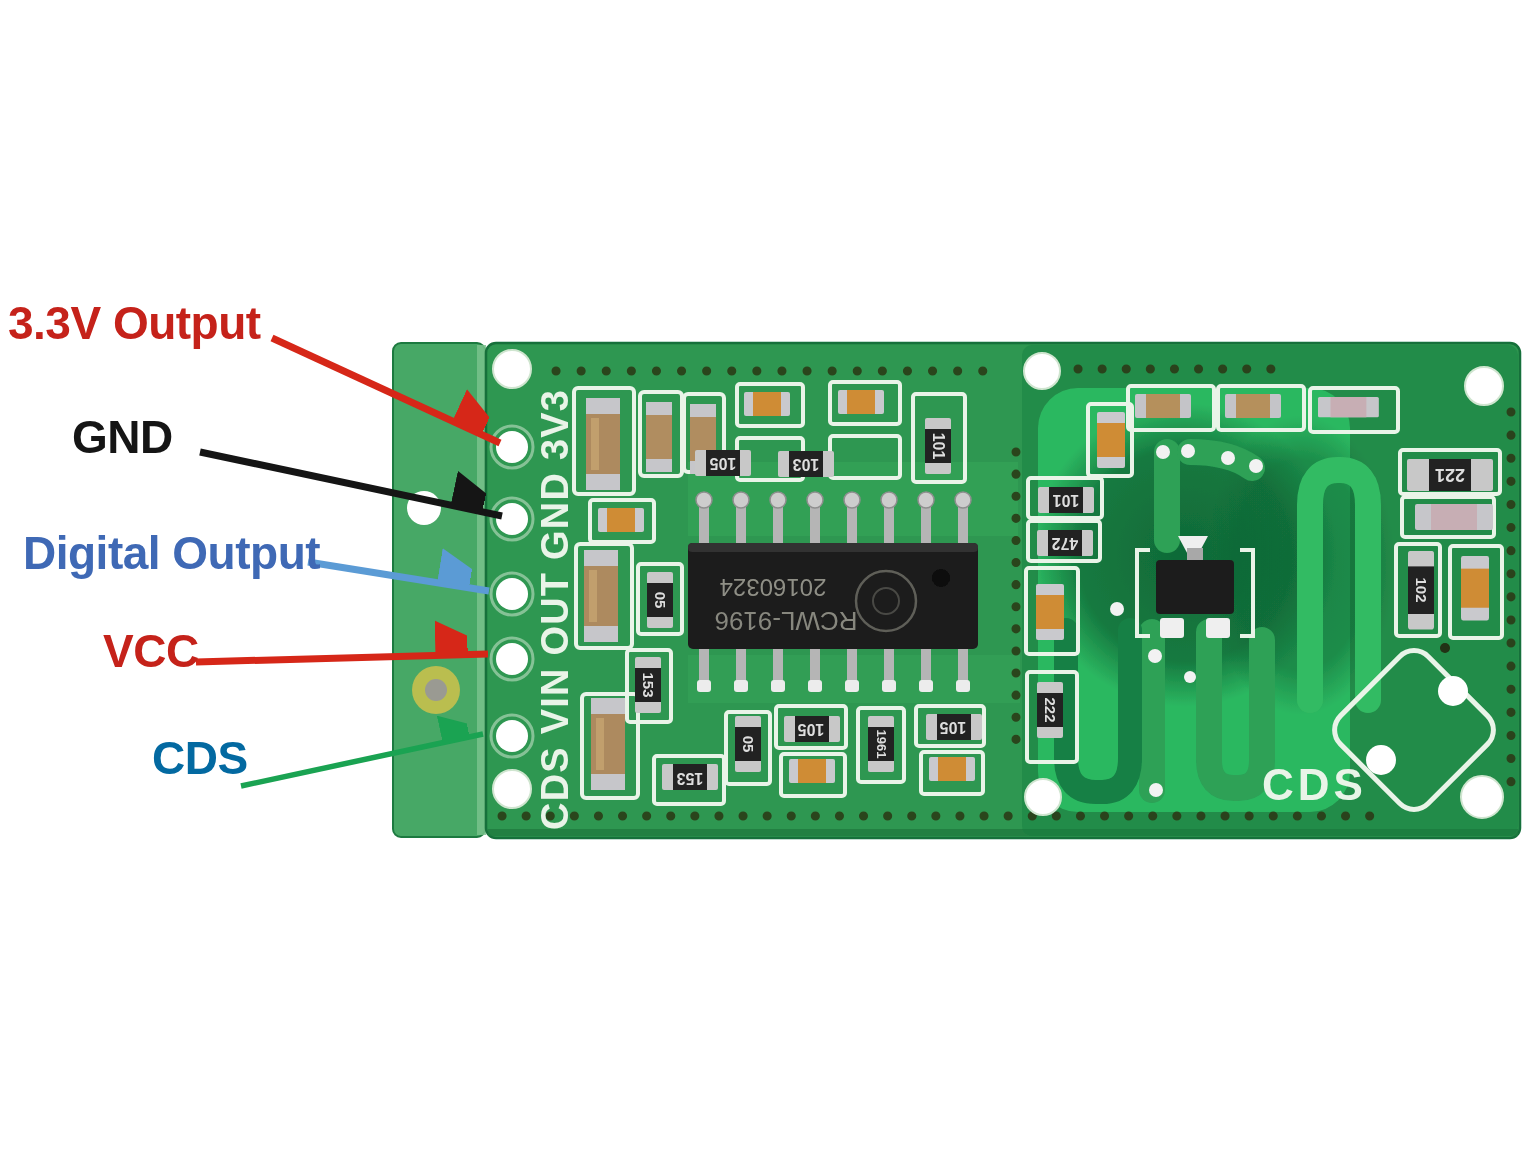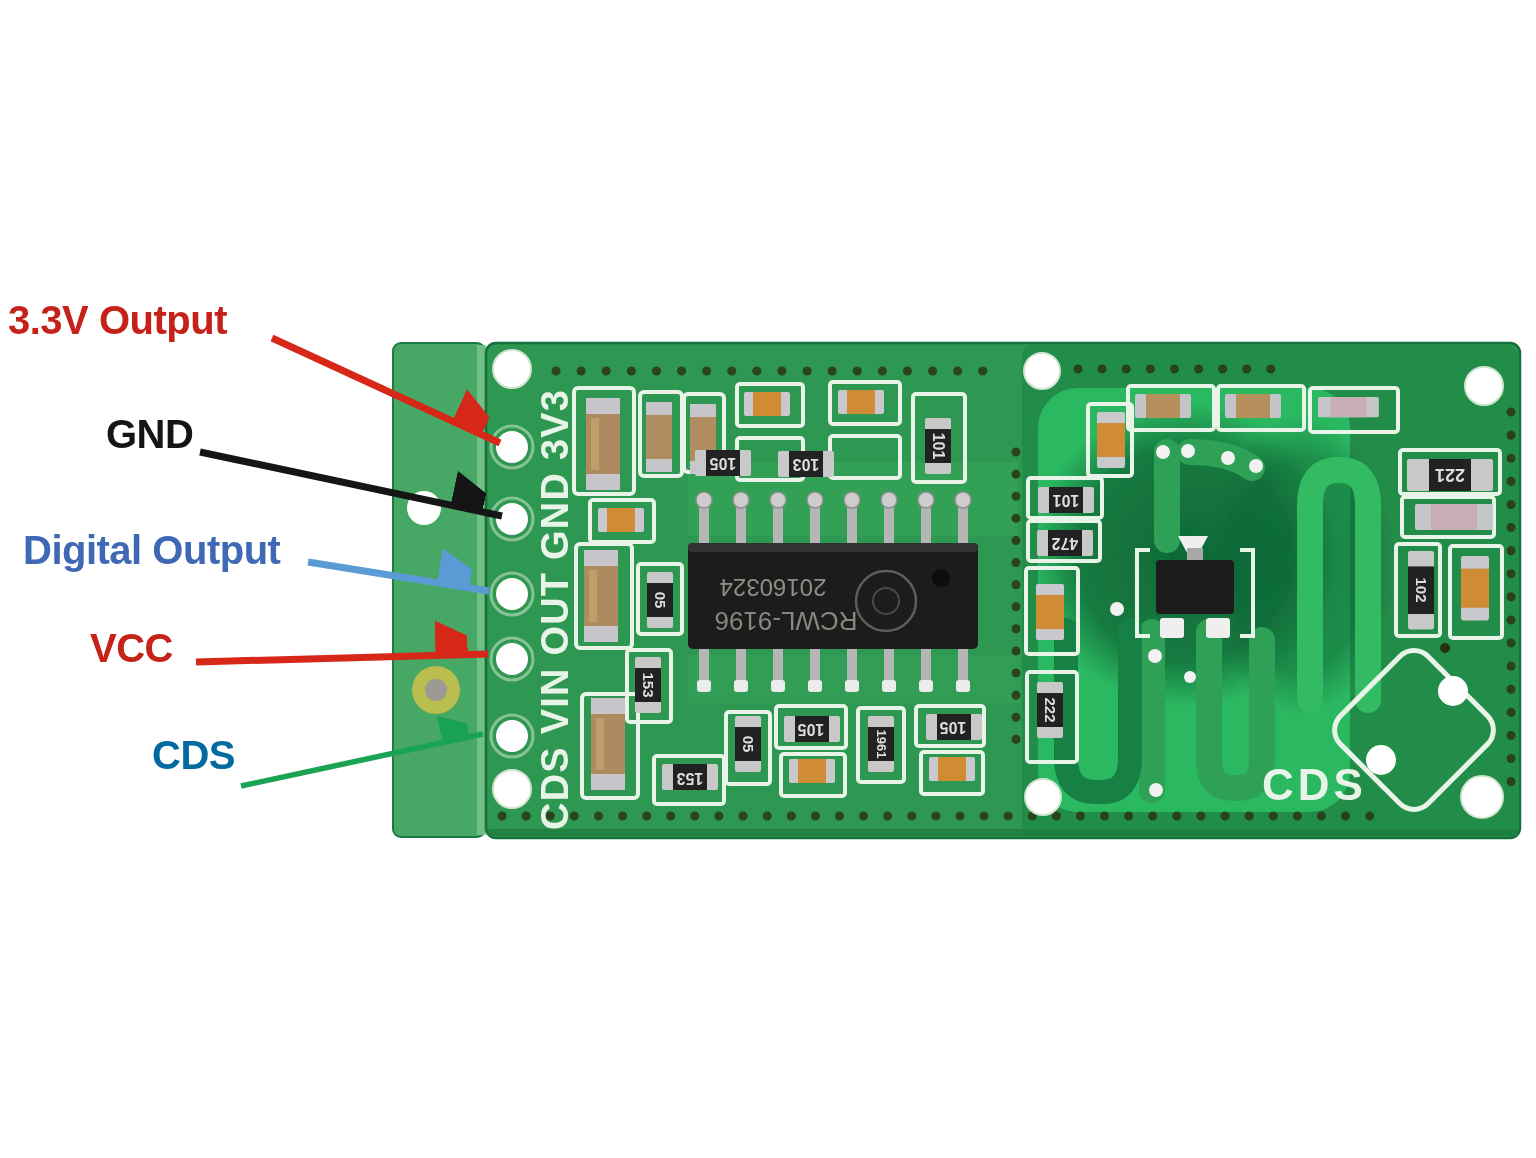--- a/index.html
+++ b/index.html
@@ -2,21 +2,21 @@
 <html><head>
 <meta charset="utf-8">
 <style>
   html,body{margin:0;padding:0;background:#ffffff;}
   .stage{
     position:relative;width:1536px;height:1158px;background:#ffffff;overflow:hidden;
     font-family:"Liberation Sans", sans-serif;
   }
   .stage svg{position:absolute;left:0;top:0;}
   .pin-label{
-    position:absolute;font-weight:bold;font-size:40px;line-height:1;white-space:nowrap;
+    position:absolute;font-weight:bold;font-size:46px;line-height:1;white-space:nowrap;
     letter-spacing:-0.5px;
   }
   .lbl-red{color:#c5221a;}
   .lbl-black{color:#151515;}
   .lbl-blue{color:#3f69b5;}
   .lbl-green{color:#0369a1;}
 </style>
 </head>
 <body>
 
@@ -326,18 +326,18 @@
   <g fill="none">
     <line x1="272" y1="338" x2="500" y2="443" stroke="#d62718" stroke-width="7" marker-end="url(#ah-red)"></line>
     <line x1="200" y1="452" x2="502" y2="516" stroke="#151515" stroke-width="7" marker-end="url(#ah-black)"></line>
     <line x1="308" y1="562" x2="489" y2="591" stroke="#5b9bd5" stroke-width="7" marker-end="url(#ah-blue)"></line>
     <line x1="196" y1="662" x2="488" y2="654" stroke="#d62718" stroke-width="7" marker-end="url(#ah-red)"></line>
     <line x1="241" y1="786" x2="483" y2="734" stroke="#1aa352" stroke-width="5.5" marker-end="url(#ah-green)"></line>
   </g>
 </svg>
 
 <div class="pin-label lbl-red" style="left:8px;   top:300px;">3.3V Output</div>
-<div class="pin-label lbl-black" style="left:106px;  top:414px;">GND</div>
+<div class="pin-label lbl-black" style="left:72px;  top:414px;">GND</div>
 <div class="pin-label lbl-blue" style="left:23px;  top:530px;">Digital Output</div>
-<div class="pin-label lbl-red" style="left:90px;  top:628px;text-align:center;">VCC</div>
+<div class="pin-label lbl-red" style="left:103px;  top:628px;text-align:center;">VCC</div>
 <div class="pin-label lbl-green" style="left:152px; top:735px;">CDS</div>
 
 </div>
 
 </body></html>

